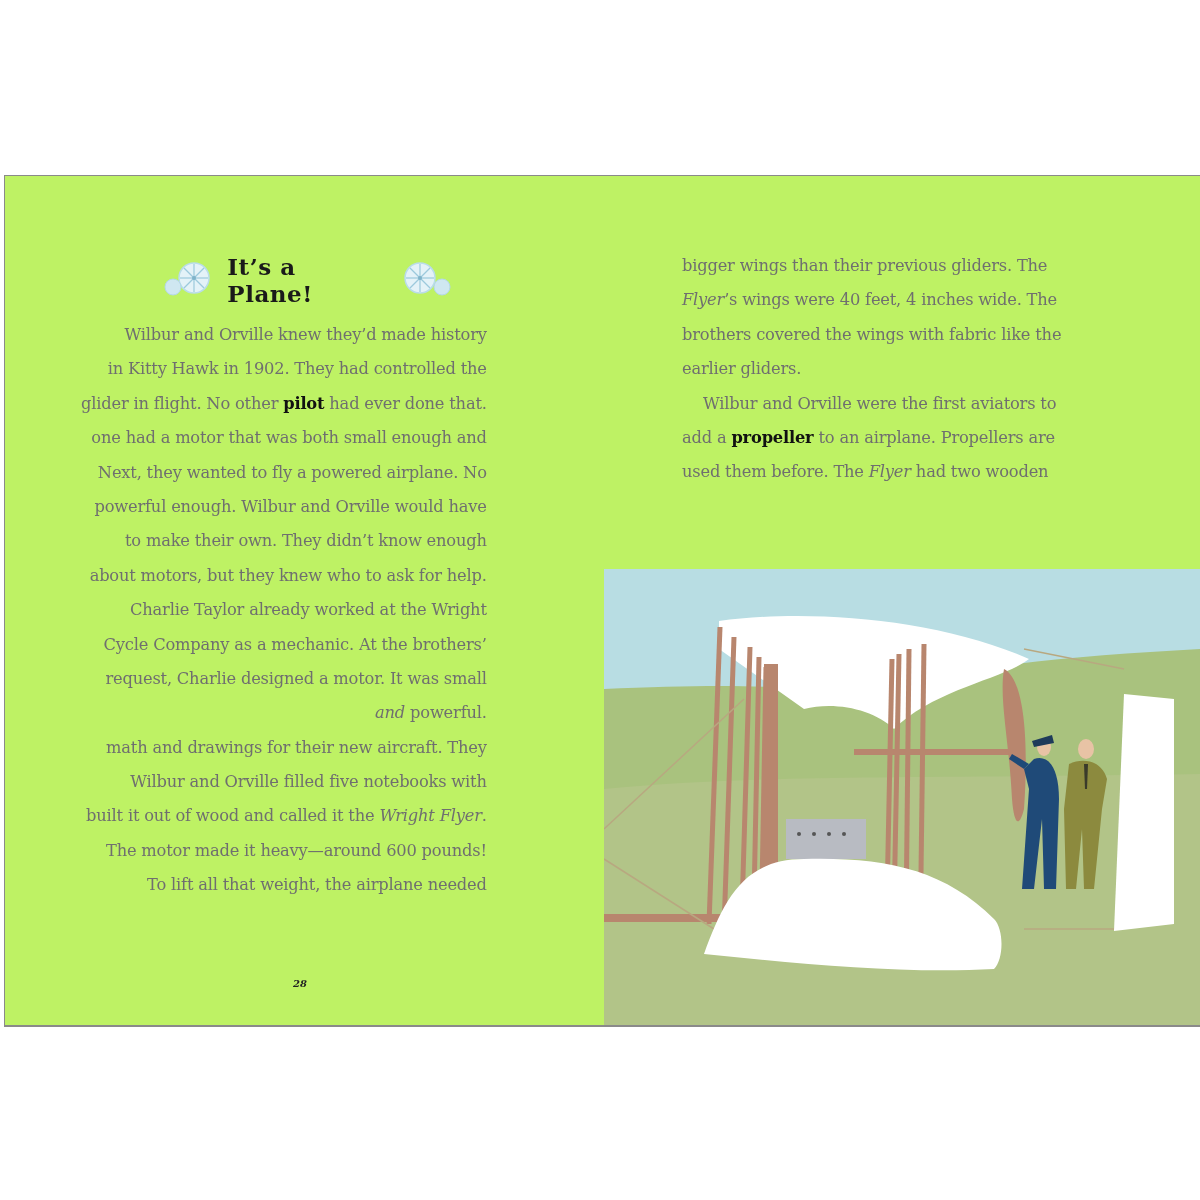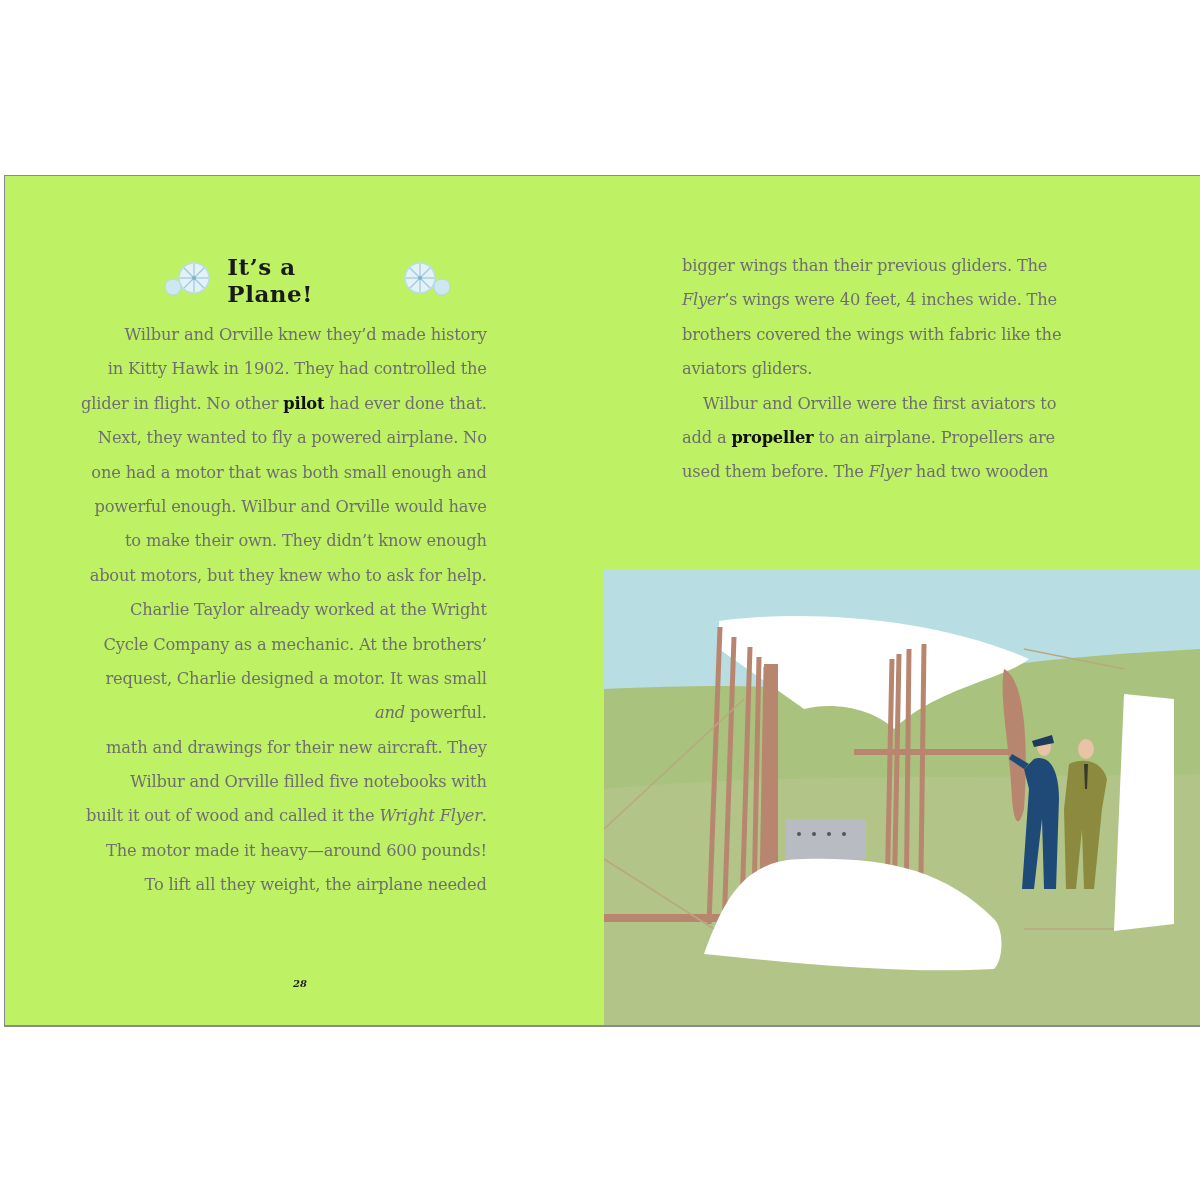--- a/index.html
+++ b/index.html
@@ -56,40 +56,40 @@
         <circle cx="22" cy="18" r="2" fill="#7fb3c9"></circle>
         <circle cx="44" cy="27" r="8" fill="#cfe7f1" stroke="#b3d8e8" stroke-width="1"></circle>
       </svg>
     </span>
   </div>
 
   <div class="col left-col">
       <span class="line">Wilbur and Orville knew they’d made history</span>
       <span class="line">in Kitty Hawk in 1902. They had controlled the</span>
       <span class="line">glider in flight. No other <b>pilot</b> had ever done that.</span>
+      <span class="line">one had a motor that was both small enough and</span>
       <span class="line">Next, they wanted to fly a powered airplane. No</span>
-      <span class="line">one had a motor that was both small enough and</span>
       <span class="line">powerful enough. Wilbur and Orville would have</span>
       <span class="line">to make their own. They didn’t know enough</span>
       <span class="line">about motors, but they knew who to ask for help.</span>
       <span class="line">  Charlie Taylor already worked at the Wright</span>
       <span class="line">Cycle Company as a mechanic. At the brothers’</span>
       <span class="line">request, Charlie designed a motor. It was small</span>
       <span class="line"><i>and</i> powerful.</span>
       <span class="line">math and drawings for their new aircraft. They</span>
       <span class="line">  Wilbur and Orville filled five notebooks with</span>
       <span class="line">built it out of wood and called it the <i>Wright Flyer</i>.</span>
       <span class="line">The motor made it heavy—around 600 pounds!</span>
-      <span class="line">To lift all they weight, the airplane needed</span>
+      <span class="line">To lift all that weight, the airplane needed</span>
     </div>
   <div class="col right-col">
       <span class="line">bigger wings than their previous gliders. The</span>
       <span class="line"><i>Flyer</i>’s wings were 40 feet, 4 inches wide. The</span>
       <span class="line">brothers covered the wings with fabric like the</span>
-      <span class="line">aviators gliders.</span>
+      <span class="line">earlier gliders.</span>
       <span class="line">  Wilbur and Orville were the first aviators to</span>
       <span class="line">add a <b>propeller</b> to an airplane. Propellers are</span>
       <span class="line">used them before. The <i>Flyer</i> had two wooden</span>
     </div>
 
   <div class="page-number">28</div>
 
   <div class="illustration">
     <svg width="598" height="456" viewBox="0 0 598 456">
       <rect x="0" y="0" width="598" height="456" fill="#b5c68a"></rect>

